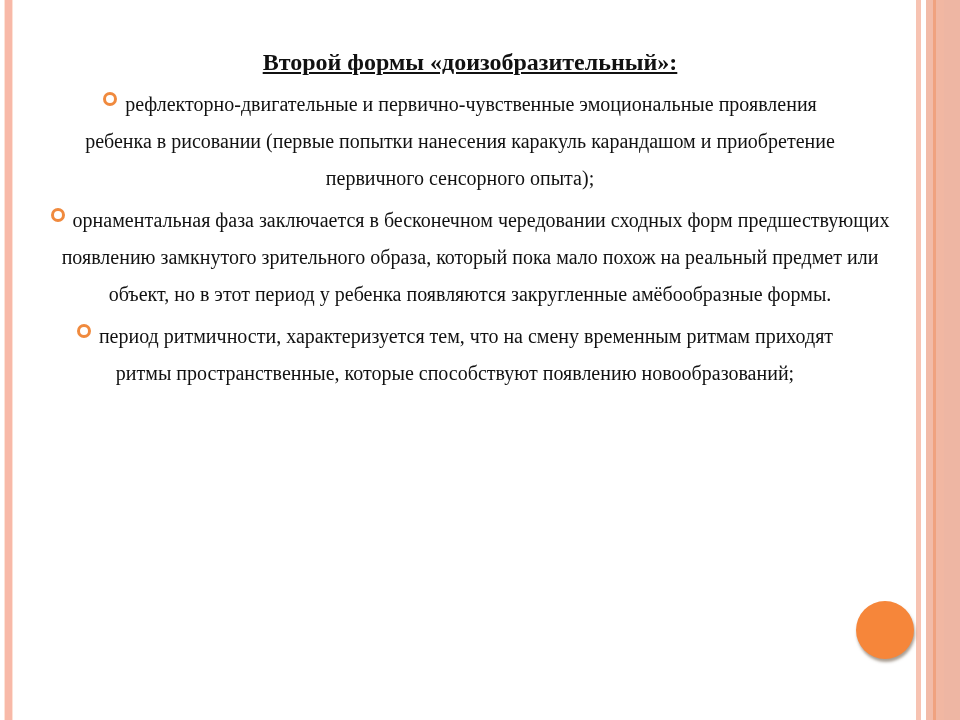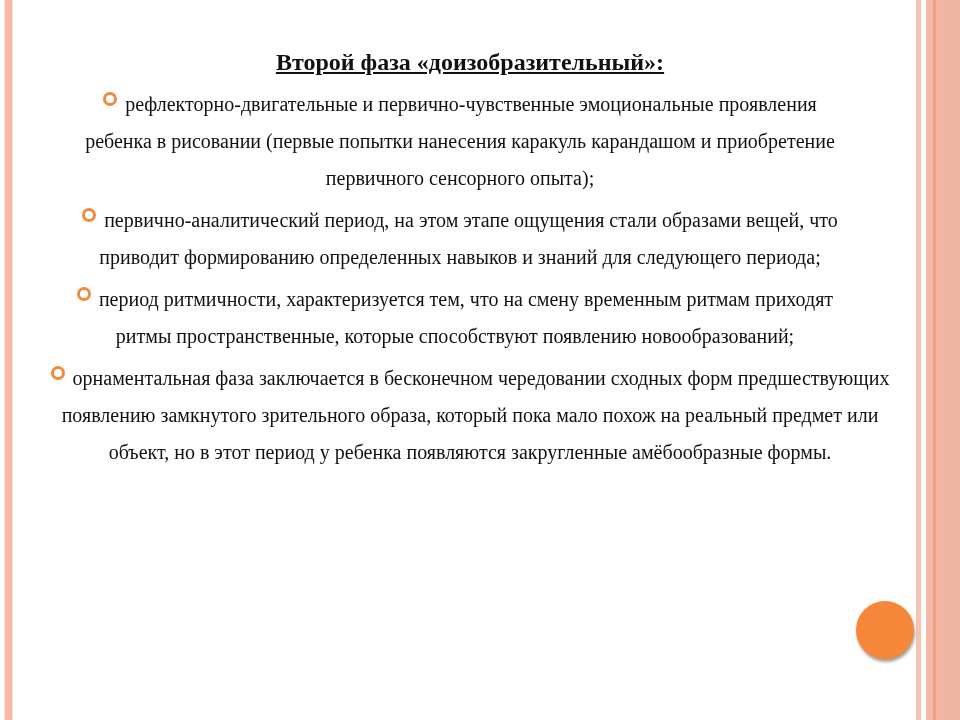--- a/index.html
+++ b/index.html
@@ -54,22 +54,21 @@
 <div class="right-deco">
   <div class="rd rd1"></div>
   <div class="rd rd2"></div>
   <div class="rd rd3"></div>
   <div class="rd rd4"></div>
   <div class="rd rd5"></div>
   <div class="rd rd6"></div>
 </div>
 
 <div class="slide">
-  <div class="title">Второй фаза «доизобразительный»:</div>
+  <div class="title">Второй формы «доизобразительный»:</div>
   <ul class="bullets">
     <li class="bullet b1"><span class="marker"></span><span>рефлекторно-двигательные и первично-чувственные эмоциональные проявления ребенка в рисовании (первые попытки нанесения каракуль карандашом и приобретение первичного сенсорного опыта);</span></li>
-    <li class="bullet b2"><span class="marker"></span><span>первично-аналитический период, на этом этапе ощущения стали образами вещей, что приводит формированию определенных навыков и знаний для следующего периода;</span></li>
+    <li class="bullet b4"><span class="marker"></span><span>орнаментальная фаза заключается в бесконечном чередовании сходных форм предшествующих появлению замкнутого зрительного образа, который пока мало похож на реальный предмет или объект, но в этот период у ребенка появляются закругленные амёбообразные формы.</span></li>
     <li class="bullet b3"><span class="marker"></span><span>период ритмичности, характеризуется тем, что на смену временным ритмам приходят ритмы пространственные, которые способствуют появлению новообразований;</span></li>
-    <li class="bullet b4"><span class="marker"></span><span>орнаментальная фаза заключается в бесконечном чередовании сходных форм предшествующих появлению замкнутого зрительного образа, который пока мало похож на реальный предмет или объект, но в этот период у ребенка появляются закругленные амёбообразные формы.</span></li>
   </ul>
 </div>
 
 <div class="nav-circle"></div>
 
 </body></html>

